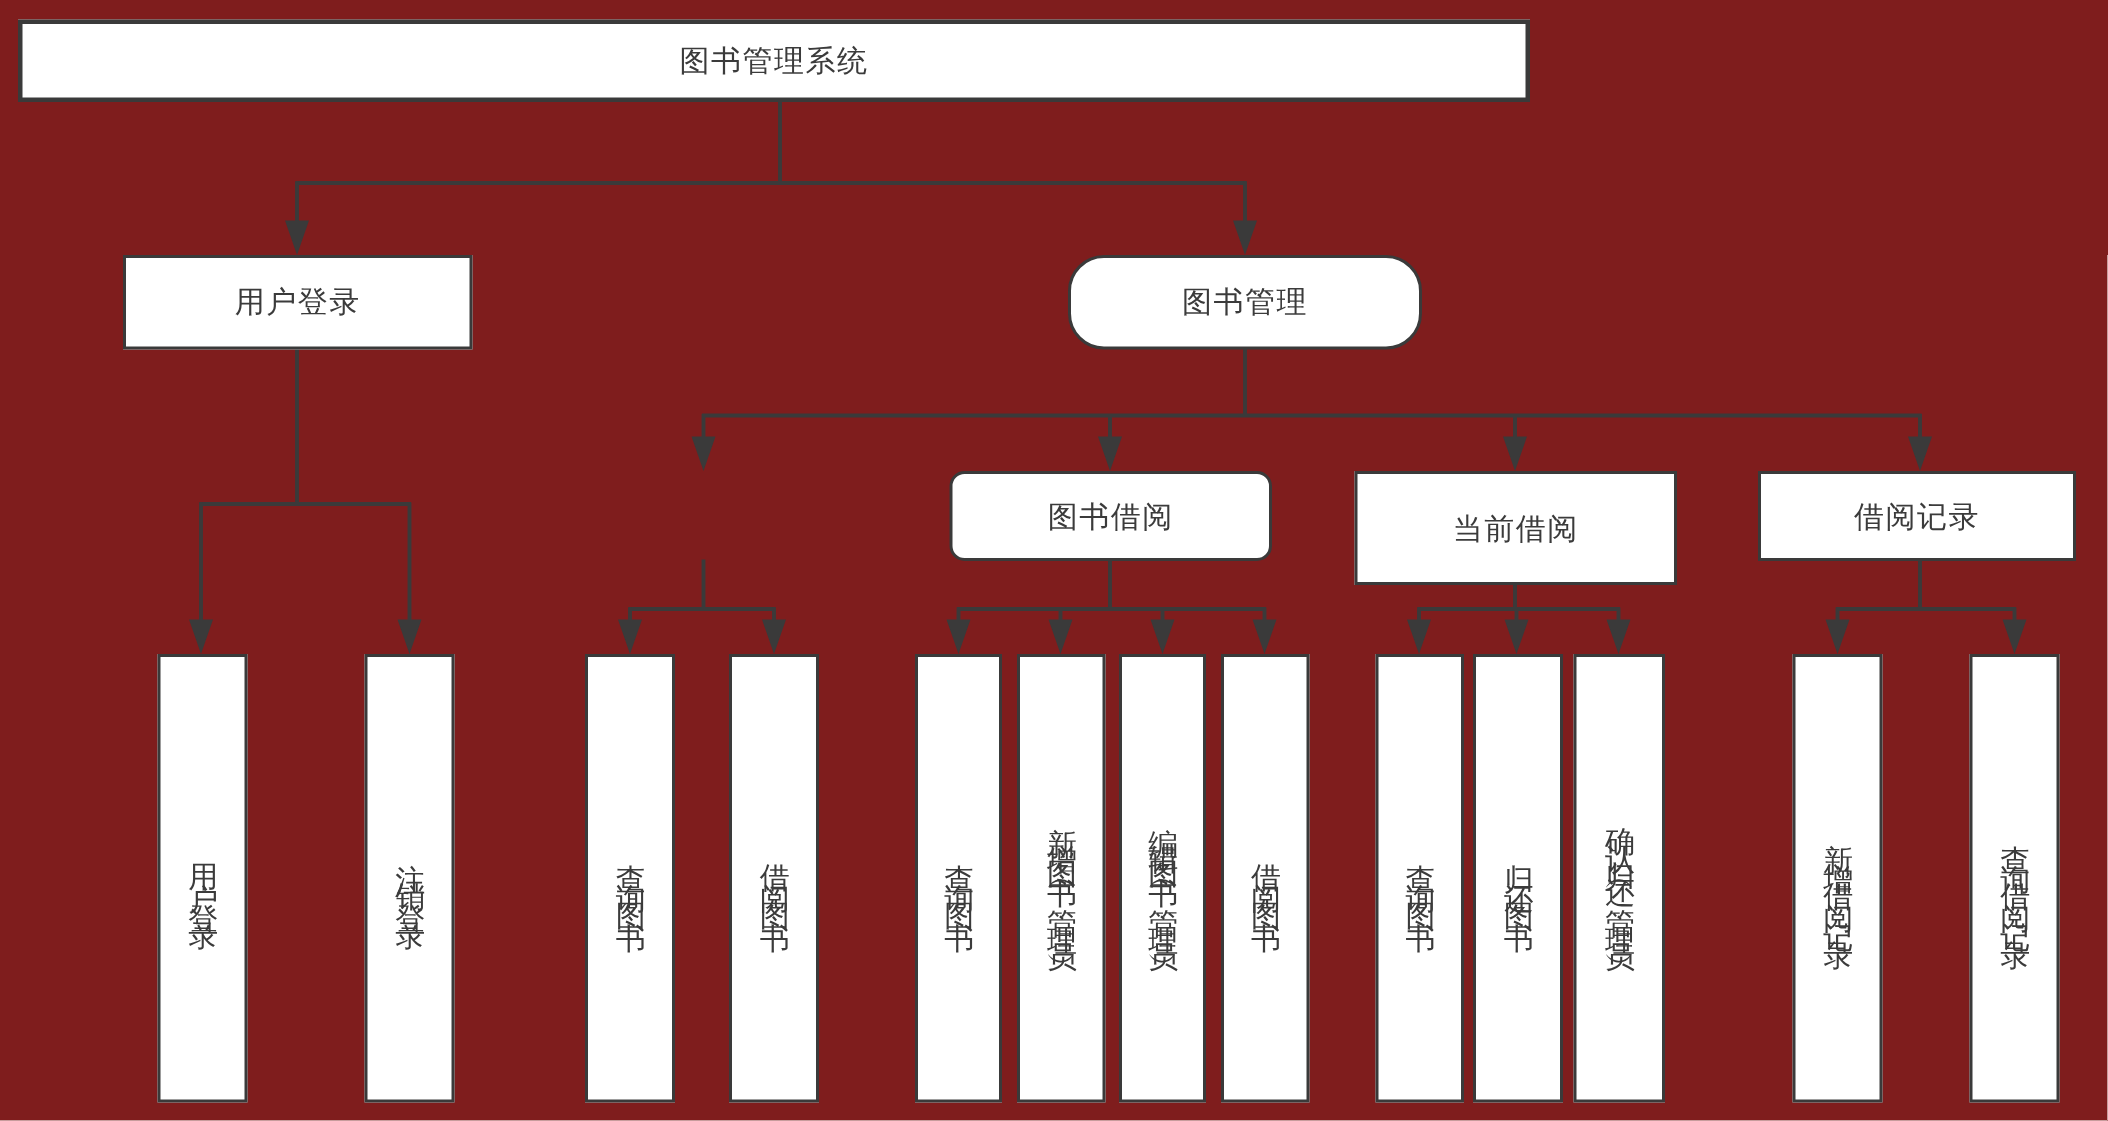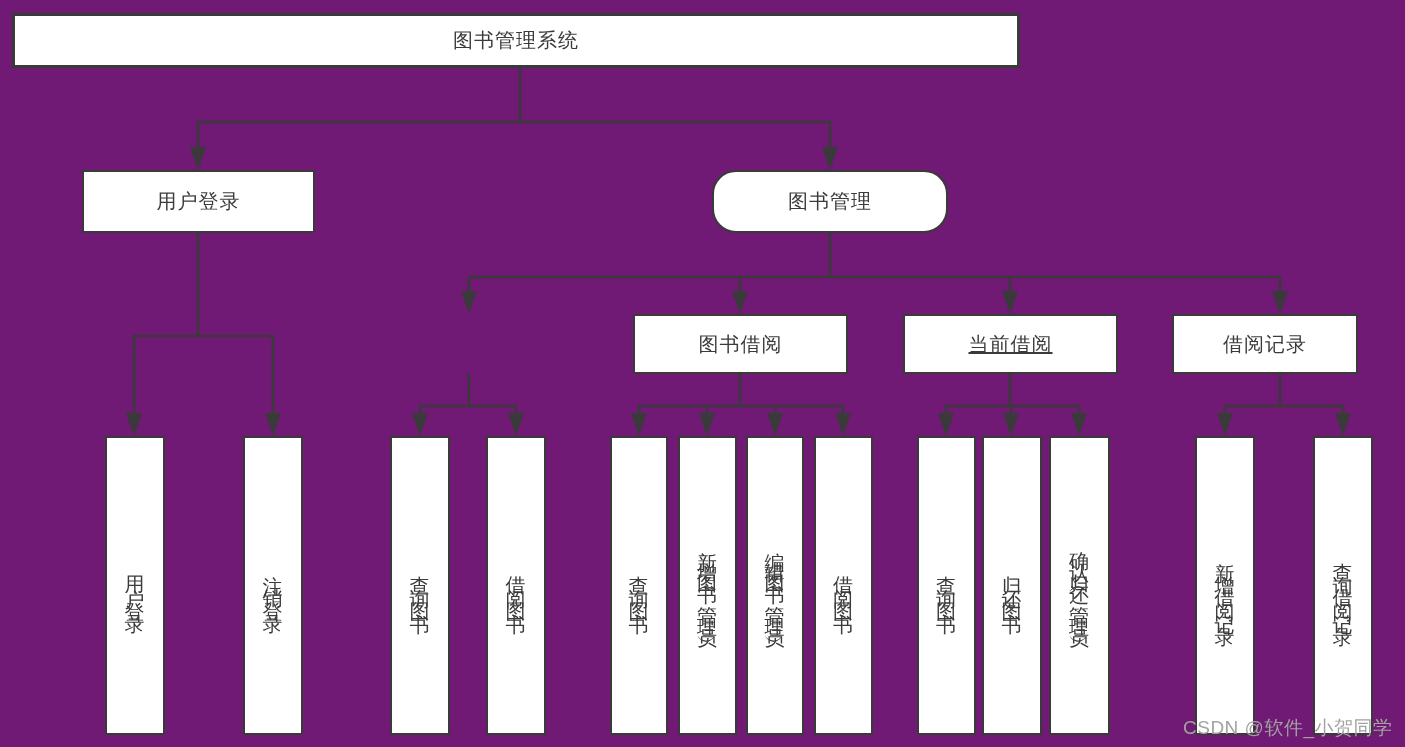--- a/index.html
+++ b/index.html
@@ -1,21 +1,21 @@
 <!DOCTYPE html>
 <html><head>
 <meta charset="utf-8">
 <style>
   * { box-sizing: border-box; margin: 0; padding: 0; }
   html, body { background: #ffffff; }
   .stage {
     position: relative;
     width: 1405px;
     height: 747px;
-    background: #701a75;
+    background: #7f1d1d;
     overflow: hidden;
     font-family: "Liberation Sans", "DejaVu Sans", sans-serif;
     color: #3b3b3b;
   }
   .stage svg.connectors {
     position: absolute;
     left: 0; top: 0;
     width: 1405px; height: 747px;
   }
   .node {
@@ -119,37 +119,36 @@
       <polygon points="1217,413 1233,413 1225,436"></polygon>
       <polygon points="1335,413 1351,413 1343,436"></polygon>
     </g>
   </svg>
 
   <div class="node root" style="left:12px; top:13px; width:1008px; height:55px;">图书管理系统</div>
 
   <div class="node" style="left:82px; top:170px; width:233px; height:63px;">用户登录</div>
   <div class="node" style="left:712px; top:170px; width:236px; height:63px;border-radius:24px;">图书管理</div>
 
-  <div class="node" style="left:633px; top:314px; width:215px; height:60px;">图书借阅</div>
-  <div class="node" style="left:903px; top:314px; width:215px; height:60px;text-decoration:underline;">当前借阅</div>
-  <div class="node" style="left:1172px; top:314px; width:186px; height:60px;">借阅记录</div>
+  <div class="node" style="left:633px; top:314px; width:215px; height:60px;border-radius:10px;">图书借阅</div>
+  <div class="node" style="left:903px; top:314px; width:215px; height:76px;">当前借阅</div>
+  <div class="node" style="left:1172px; top:314px; width:212px; height:60px;">借阅记录</div>
 
   <div class="node leaf" style="left:105px; top:436px; width:60px; height:299px;">用户登录</div>
   <div class="node leaf" style="left:243px; top:436px; width:60px; height:299px;">注销登录</div>
 
   <div class="node leaf" style="left:390px; top:436px; width:60px; height:299px;">查询图书</div>
   <div class="node leaf" style="left:486px; top:436px; width:60px; height:299px;">借阅图书</div>
 
   <div class="node leaf" style="left:610px; top:436px; width:58px; height:299px;">查询图书</div>
   <div class="node leaf leaf-long" style="left:678px; top:436px; width:59px; height:299px;">新增图书（管理员）</div>
   <div class="node leaf leaf-long" style="left:746px; top:436px; width:58px; height:299px;">编辑图书（管理员）</div>
   <div class="node leaf" style="left:814px; top:436px; width:59px; height:299px;">借阅图书</div>
 
   <div class="node leaf" style="left:917px; top:436px; width:59px; height:299px;">查询图书</div>
   <div class="node leaf" style="left:982px; top:436px; width:60px; height:299px;">归还图书</div>
   <div class="node leaf leaf-long" style="left:1049px; top:436px; width:61px; height:299px;">确认归还（管理员）</div>
 
   <div class="node leaf" style="left:1195px; top:436px; width:60px; height:299px;">新增借阅记录</div>
   <div class="node leaf" style="left:1313px; top:436px; width:60px; height:299px;">查询借阅记录</div>
 
-  <div class="watermark">CSDN @软件_小贺同学</div>
 
 </div>
 
 </body></html>

